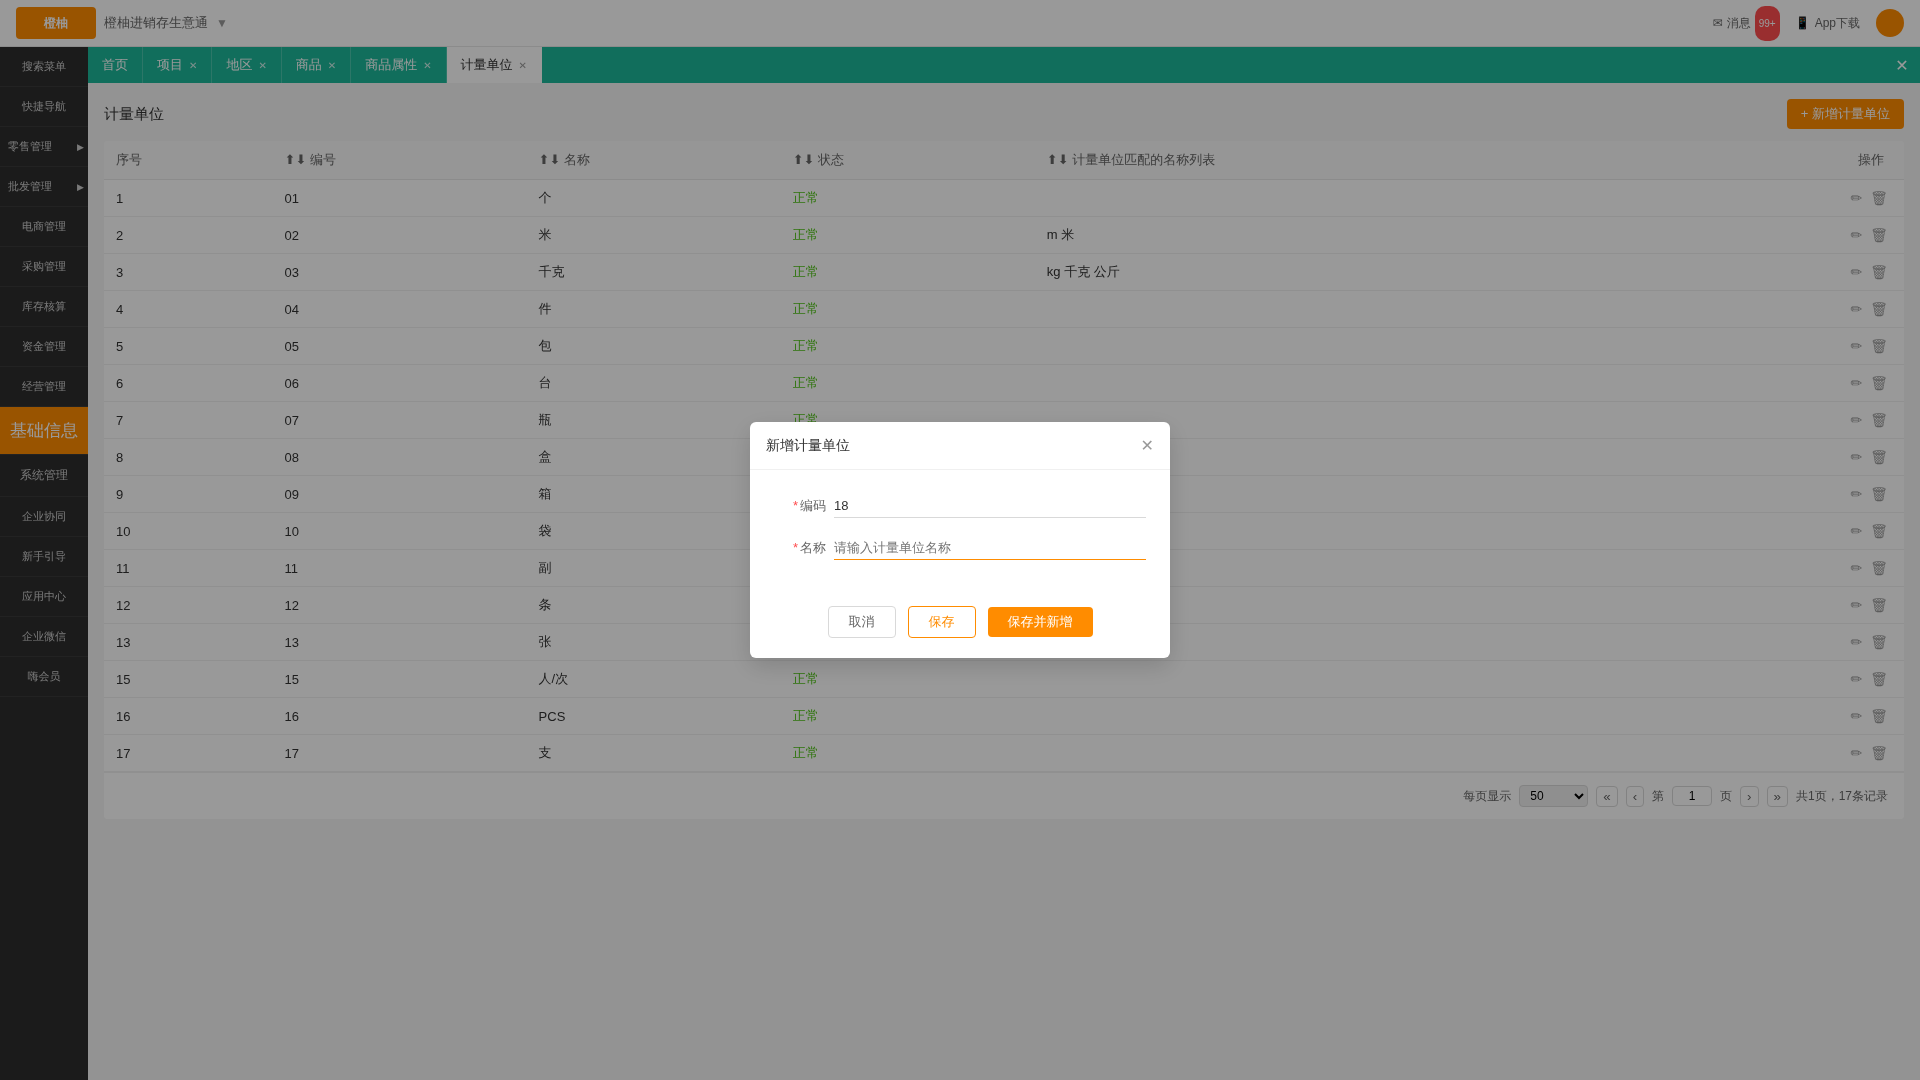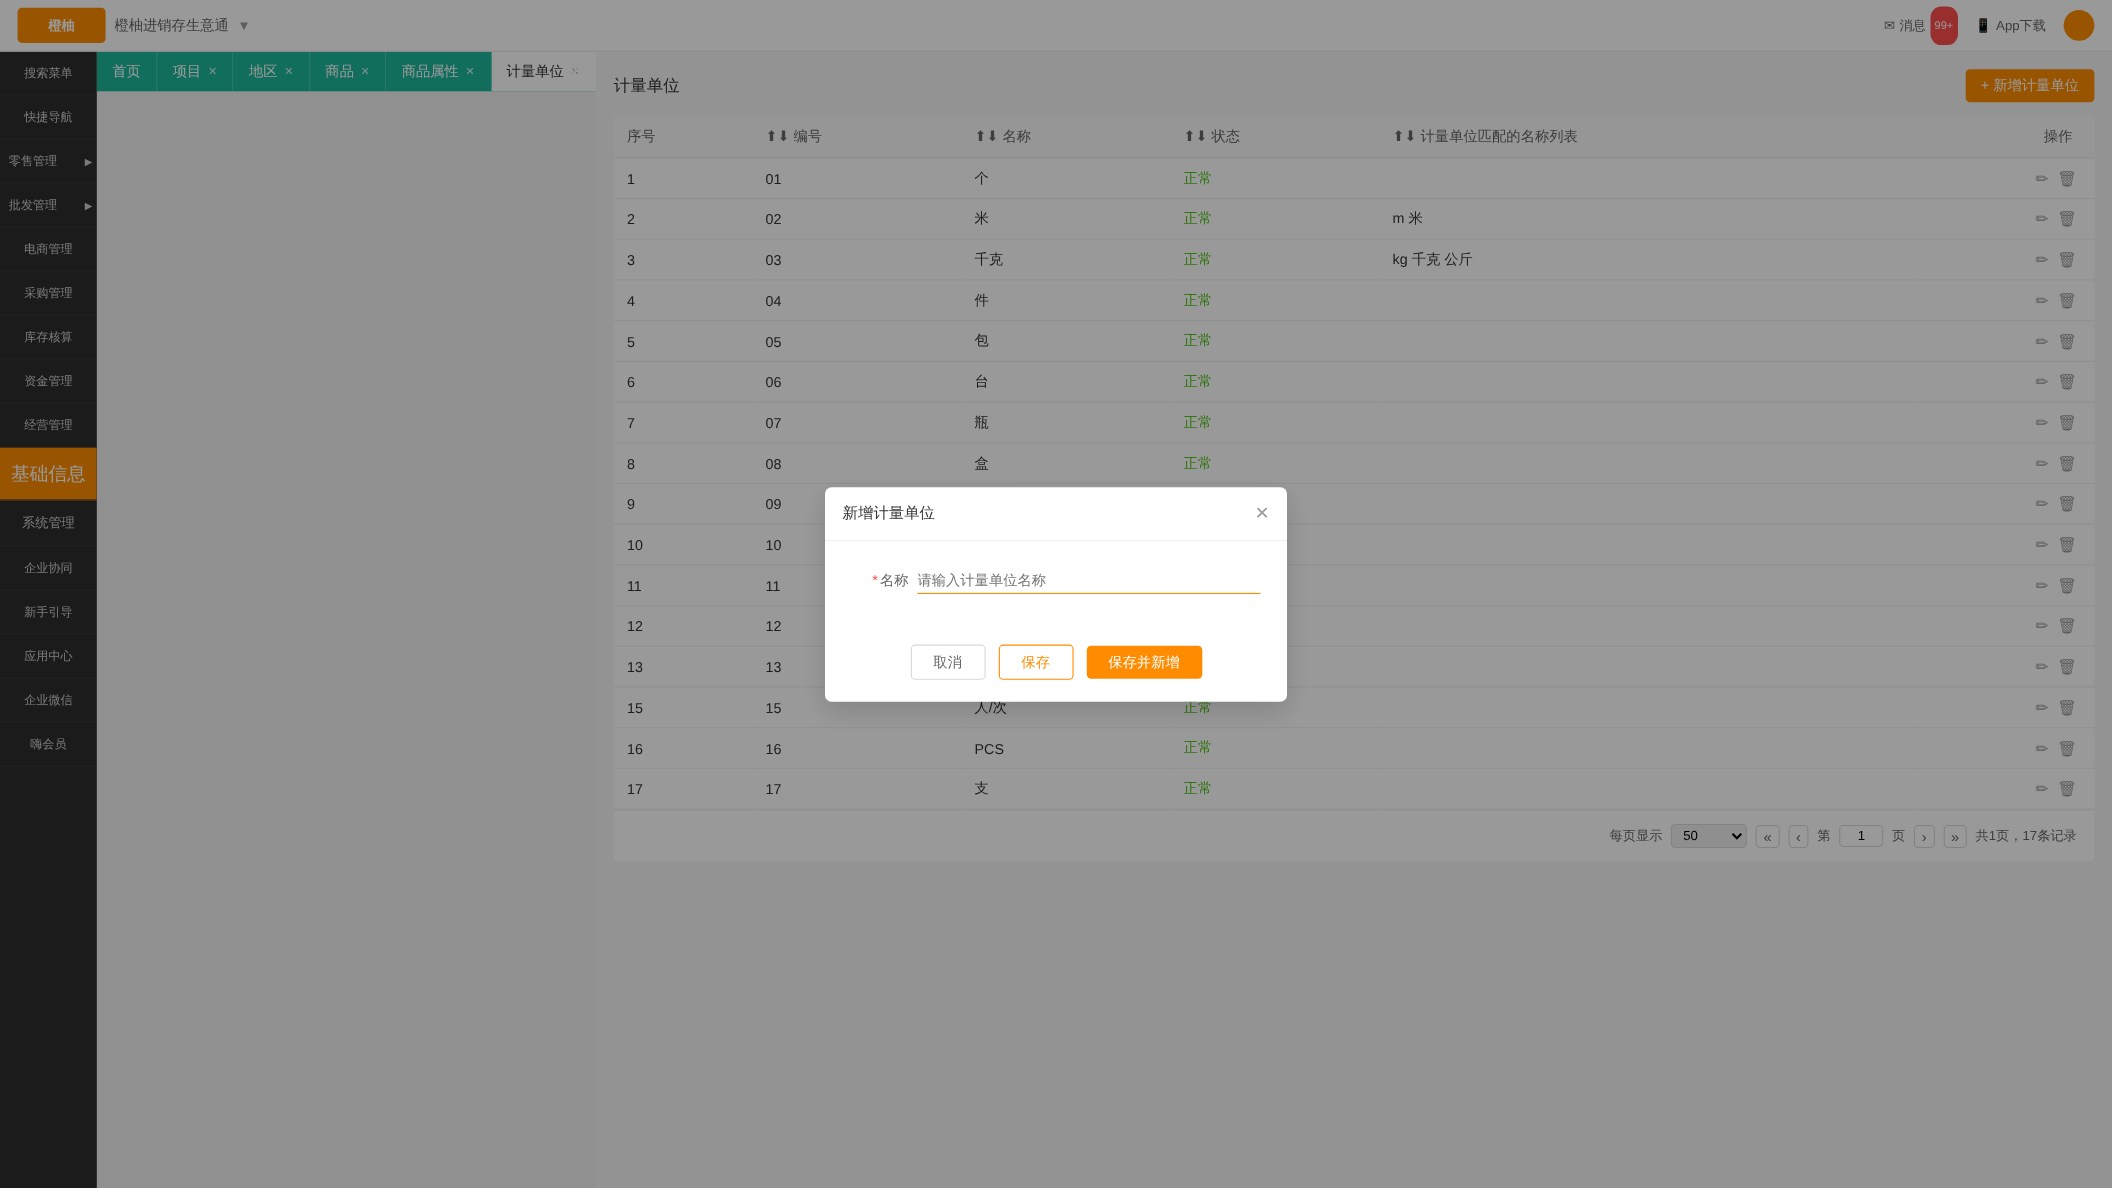--- a/index.html
+++ b/index.html
@@ -91,21 +91,21 @@
       display: flex;
       align-items: center;
       justify-content: space-between;
       padding-right: 4px;
     }
 
     
     .content-area {
       flex: 1;
       display: flex;
-      flex-direction: row;
+      flex-direction: column;
       overflow: hidden;
     }
 
     
     .tab-bar {
       height: 36px;
       background: #1db89a;
       display: flex;
       align-items: stretch;
       flex-shrink: 0;
@@ -691,20 +691,26 @@
 
 <div class="overlay">
   <div class="modal">
     <div class="modal-header">
       <span class="modal-title">新增计量单位</span>
       <span class="modal-close">✕</span>
     </div>
     <div class="modal-body">
       <div class="form-row">
         <div class="form-label">
+          <span class="required">*</span><span>编码</span>
+        </div>
+        <input class="form-input" type="text" value="18" style="">
+      </div>
+      <div class="form-row">
+        <div class="form-label">
           <span class="required">*</span><span>名称</span>
         </div>
         <input class="form-input orange-border" type="text" placeholder="请输入计量单位名称" style="">
       </div>
     </div>
     <div class="modal-footer">
       <button class="btn-cancel">取消</button>
       <button class="btn-save">保存</button>
       <button class="btn-save-continue">保存并新增</button>
     </div>

